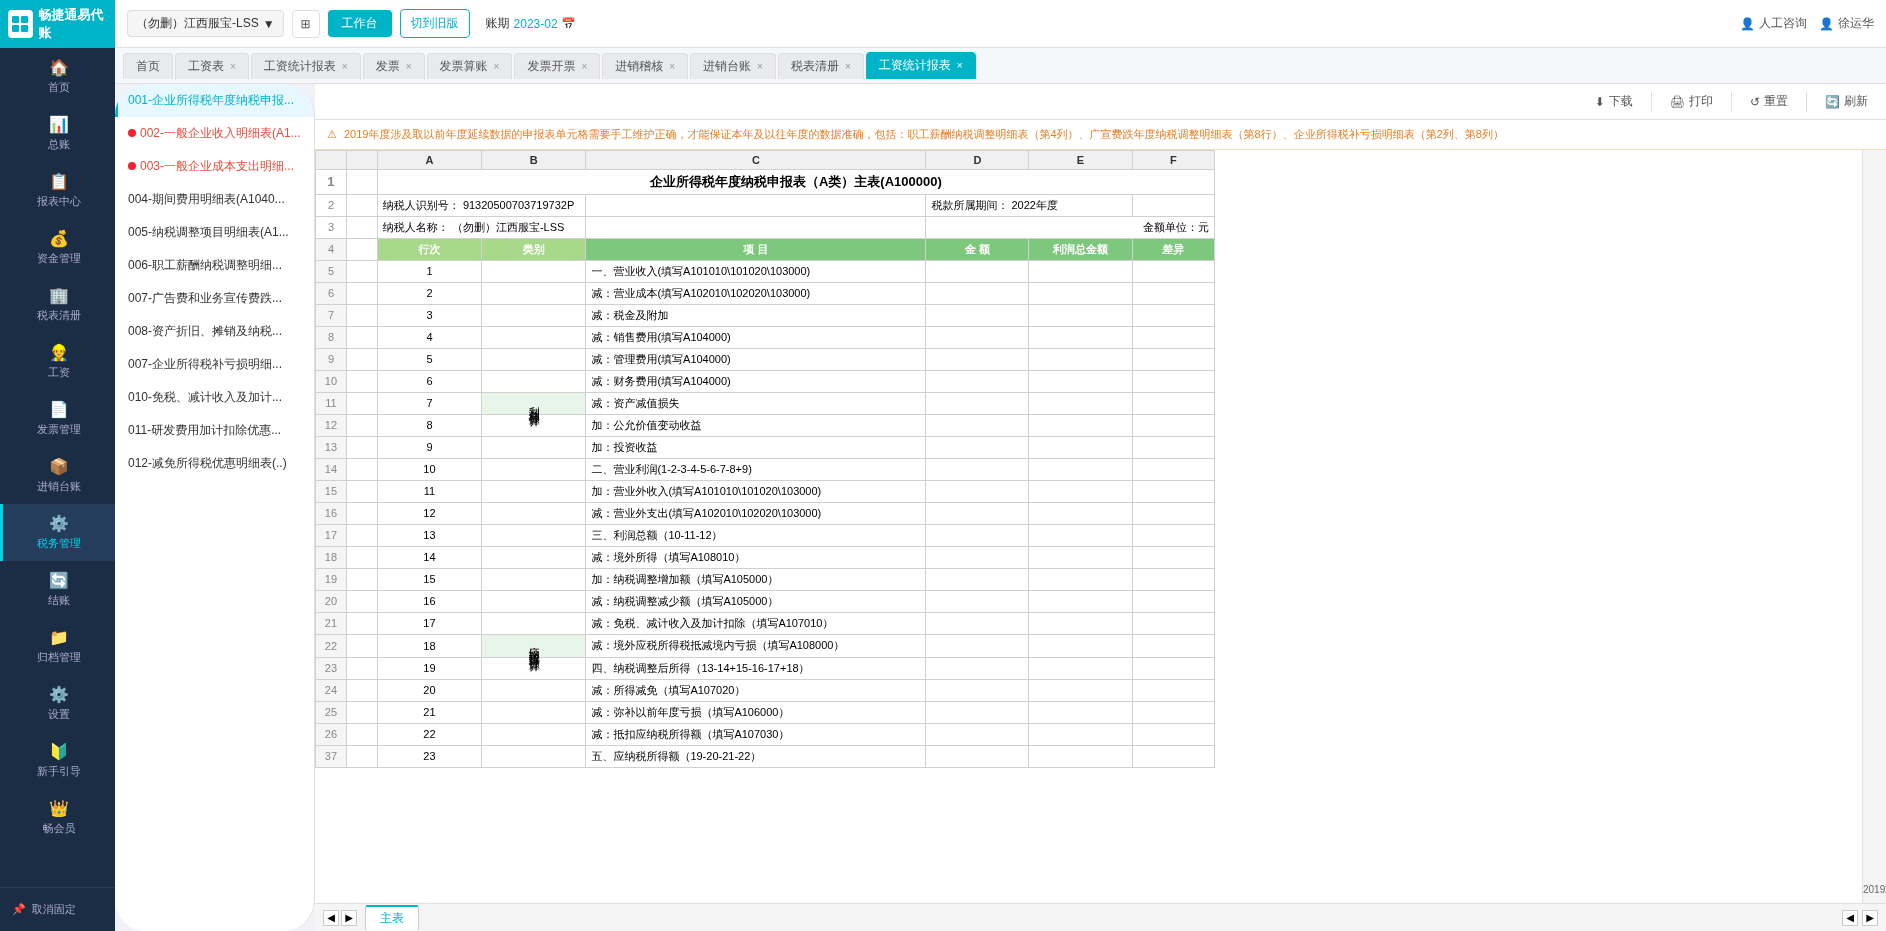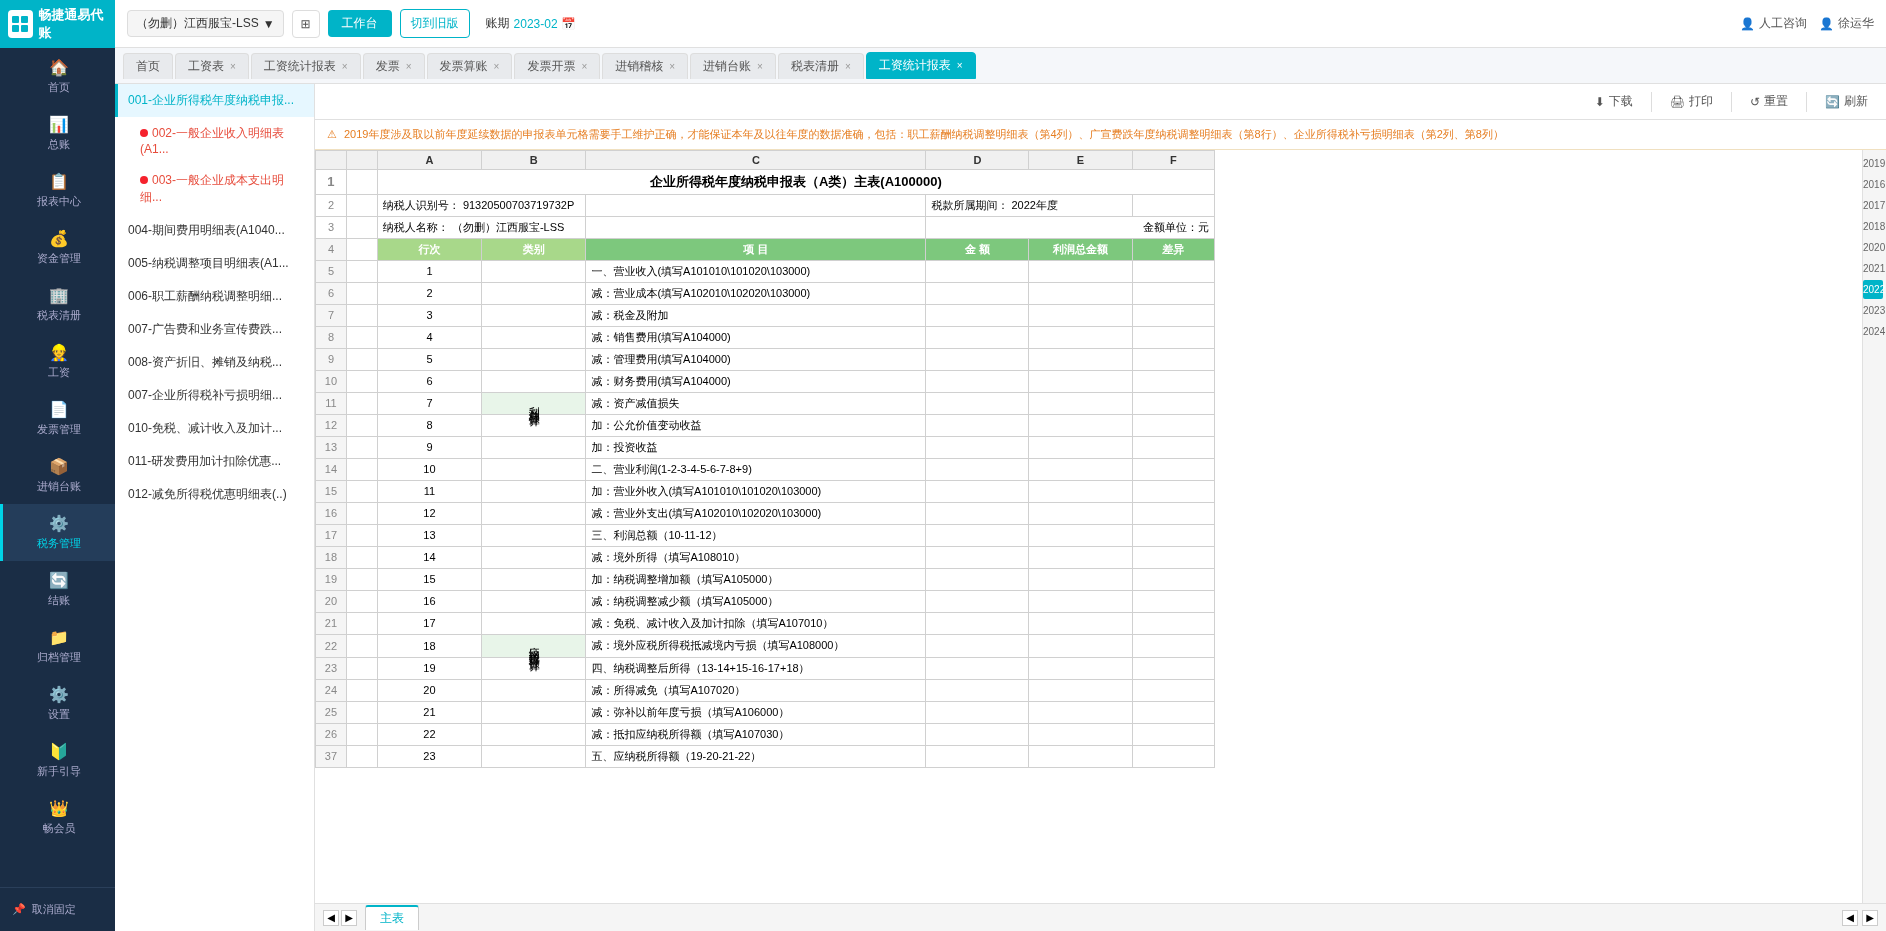--- a/index.html
+++ b/index.html
@@ -33,38 +33,38 @@
     
     .tabbar { background: #f5f7fa; border-bottom: 1px solid #e0e0e0; display: flex; align-items: center; padding: 0 8px; height: 36px; gap: 2px; flex-shrink: 0; overflow-x: auto; }
     .tab { display: flex; align-items: center; gap: 4px; padding: 4px 12px; border-radius: 4px 4px 0 0; font-size: 12px; cursor: pointer; color: #555; background: #e8eaed; border: 1px solid #ddd; border-bottom: none; white-space: nowrap; }
     .tab.active { background: #fff; color: #00b4c8; border-top: 2px solid #00b4c8; }
     .tab-close { font-size: 10px; color: #999; cursor: pointer; margin-left: 2px; }
 
     
     .content { flex: 1; display: flex; overflow: hidden; }
 
     
-    .form-list { width: 200px; background: #fff; border-right: 1px solid #e0e0e0; display: flex; flex-direction: column; flex-shrink: 0; overflow-y: auto; }
+    .form-list { width: 200px; background: #fff; border-right: 1px solid #e0e0e0; display: flex; flex-direction: column; flex-shrink: 0; overflow-y: auto; border-radius: 31px; }
     .form-list-item { padding: 8px 10px; font-size: 12px; color: #333; cursor: pointer; border-left: 3px solid transparent; }
     .form-list-item.active { background: #e6f7ff; border-left: 3px solid #00b4c8; color: #00b4c8; }
-    .form-list-item.error { color: #e74c3c; margin-left: 12px; }
+    .form-list-item.error { color: #e74c3c; }
     .form-list-item .indicator { display: inline-block; width: 8px; height: 8px; border-radius: 50%; margin-right: 4px; }
     .indicator.red { background: #f5222d; }
 
     
     .spreadsheet-area { flex: 1; display: flex; flex-direction: column; overflow: hidden; background: #fff; }
     .spreadsheet-toolbar { display: flex; align-items: center; gap: 12px; padding: 6px 12px; border-bottom: 1px solid #e0e0e0; background: #fff; flex-shrink: 0; }
     .toolbar-btn { display: flex; align-items: center; gap: 4px; font-size: 12px; color: #555; cursor: pointer; padding: 3px 6px; border-radius: 3px; }
     .toolbar-divider { width: 1px; height: 20px; background: #ddd; }
 
     
     .warning-bar { background: #fff; padding: 6px 12px; font-size: 11px; color: #e67e22; border-bottom: 1px solid #f0e0c0; flex-shrink: 0; line-height: 1.5; }
 
     
-    .year-nav { width: 24px; background: #f5f5f5; border-left: 1px solid #e0e0e0; display: flex; flex-direction: column; align-items: flex-start; padding: 4px 0; gap: 2px; flex-shrink: 0; overflow-y: auto; }
+    .year-nav { width: 24px; background: #f5f5f5; border-left: 1px solid #e0e0e0; display: flex; flex-direction: row; align-items: flex-end; padding: 4px 0; gap: 2px; flex-shrink: 0; overflow-y: auto; }
     .year-nav-item { width: 20px; padding: 4px 0; font-size: 10px; text-align: center; cursor: pointer; color: #666; writing-mode: horizontal-tb; border-radius: 2px; }
     .year-nav-item.active { background: #00b4c8; color: #fff; border-radius: 2px; }
 
     
     .spreadsheet-wrapper { overflow: auto; flex: 1; }
     table.sheet { border-collapse: collapse; font-size: 11px; min-width: 900px; }
     table.sheet th, table.sheet td { border: 1px solid #d0d0d0; padding: 3px 5px; white-space: nowrap; }
     table.sheet .row-num { background: #f5f5f5; text-align: center; min-width: 30px; color: #888; font-weight: normal; }
     table.sheet .col-header { background: #f0f0f0; text-align: center; font-weight: bold; color: #333; }
     table.sheet .green-header { background: #7dc87d; color: #fff; text-align: center; font-weight: bold; }

